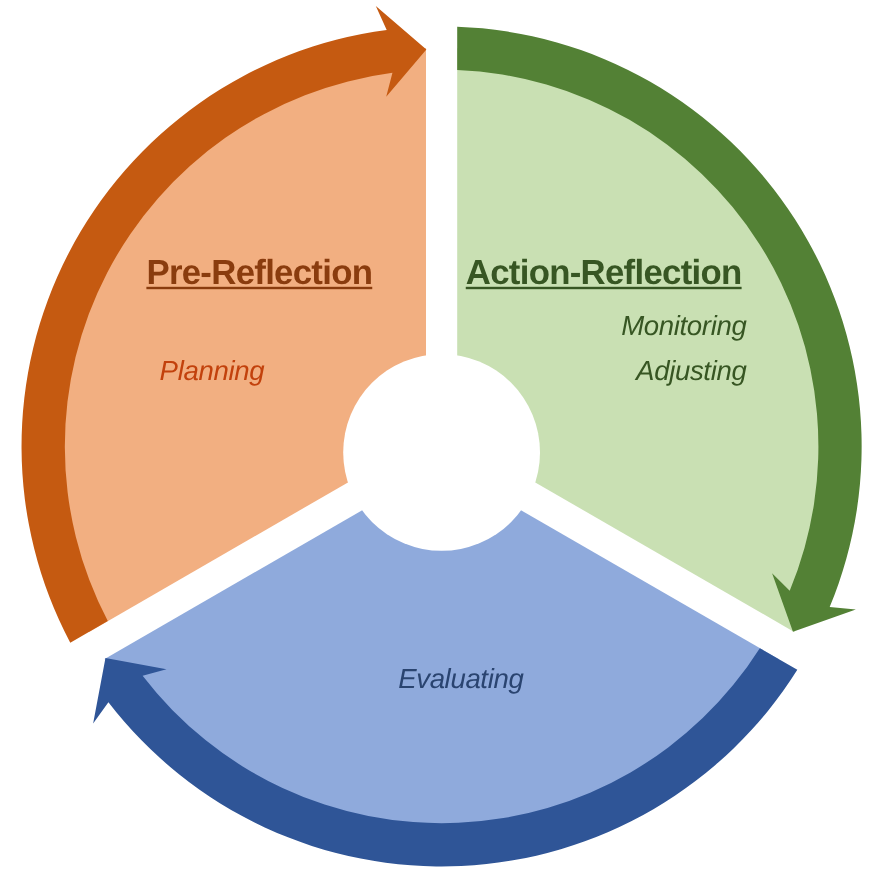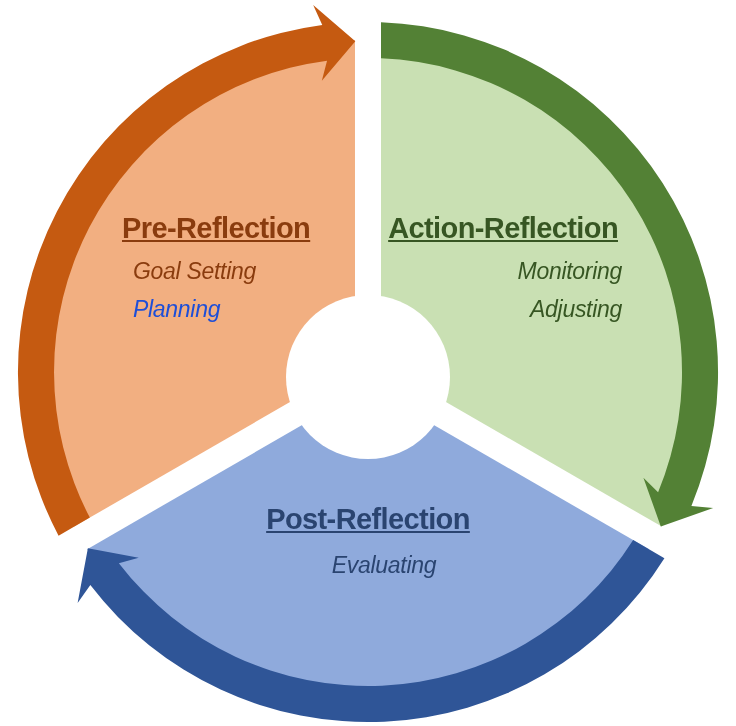--- a/index.html
+++ b/index.html
@@ -80,24 +80,22 @@
 
     <g transform="rotate(240 368 372)">
       <path d="M 381,364.5 L 381,40.3 A 332,332 0 0 1 661.8,526.6 Z" fill="#F2AF81"></path>
       <path d="M 381,22.2 A 350,350 0 0 1 691.4,505.9 L 713.2,508.0 L 660.8,526.4 L 643.4,477.7 L 658.1,492.2 A 314,314 0 0 0 381,58.3 Z" fill="#C55A11"></path>
     </g>
 
     <circle cx="368" cy="377" r="82" fill="#ffffff"></circle>
   </svg>
 
   <div class="txt seg-title pre-title" style="color: rgb(138, 60, 14);">Pre-Reflection</div>
-  <div class="txt seg-item pre-item0" style="color: rgb(138, 60, 14);">Goal Setting</div>
-  <div class="txt seg-item pre-item1" style="color: #1d4ed8;">Planning</div>
+  <div class="txt seg-item pre-item1" style="color: #c2410c;">Planning</div>
 
   <div class="txt seg-title act-title" style="color: rgb(55, 86, 35);">Action-Reflection</div>
   <div class="txt seg-item act-item0" style="color: rgb(55, 86, 35);">Monitoring</div>
   <div class="txt seg-item act-item1" style="color: rgb(55, 86, 35);">Adjusting</div>
 
-  <div class="txt seg-title post-title" style="color: rgb(42, 68, 112);">Post-Reflection</div>
   <div class="txt seg-item post-item0" style="color: rgb(42, 68, 112);">Evaluating</div>
 
 
 </div>
 
 </body></html>

